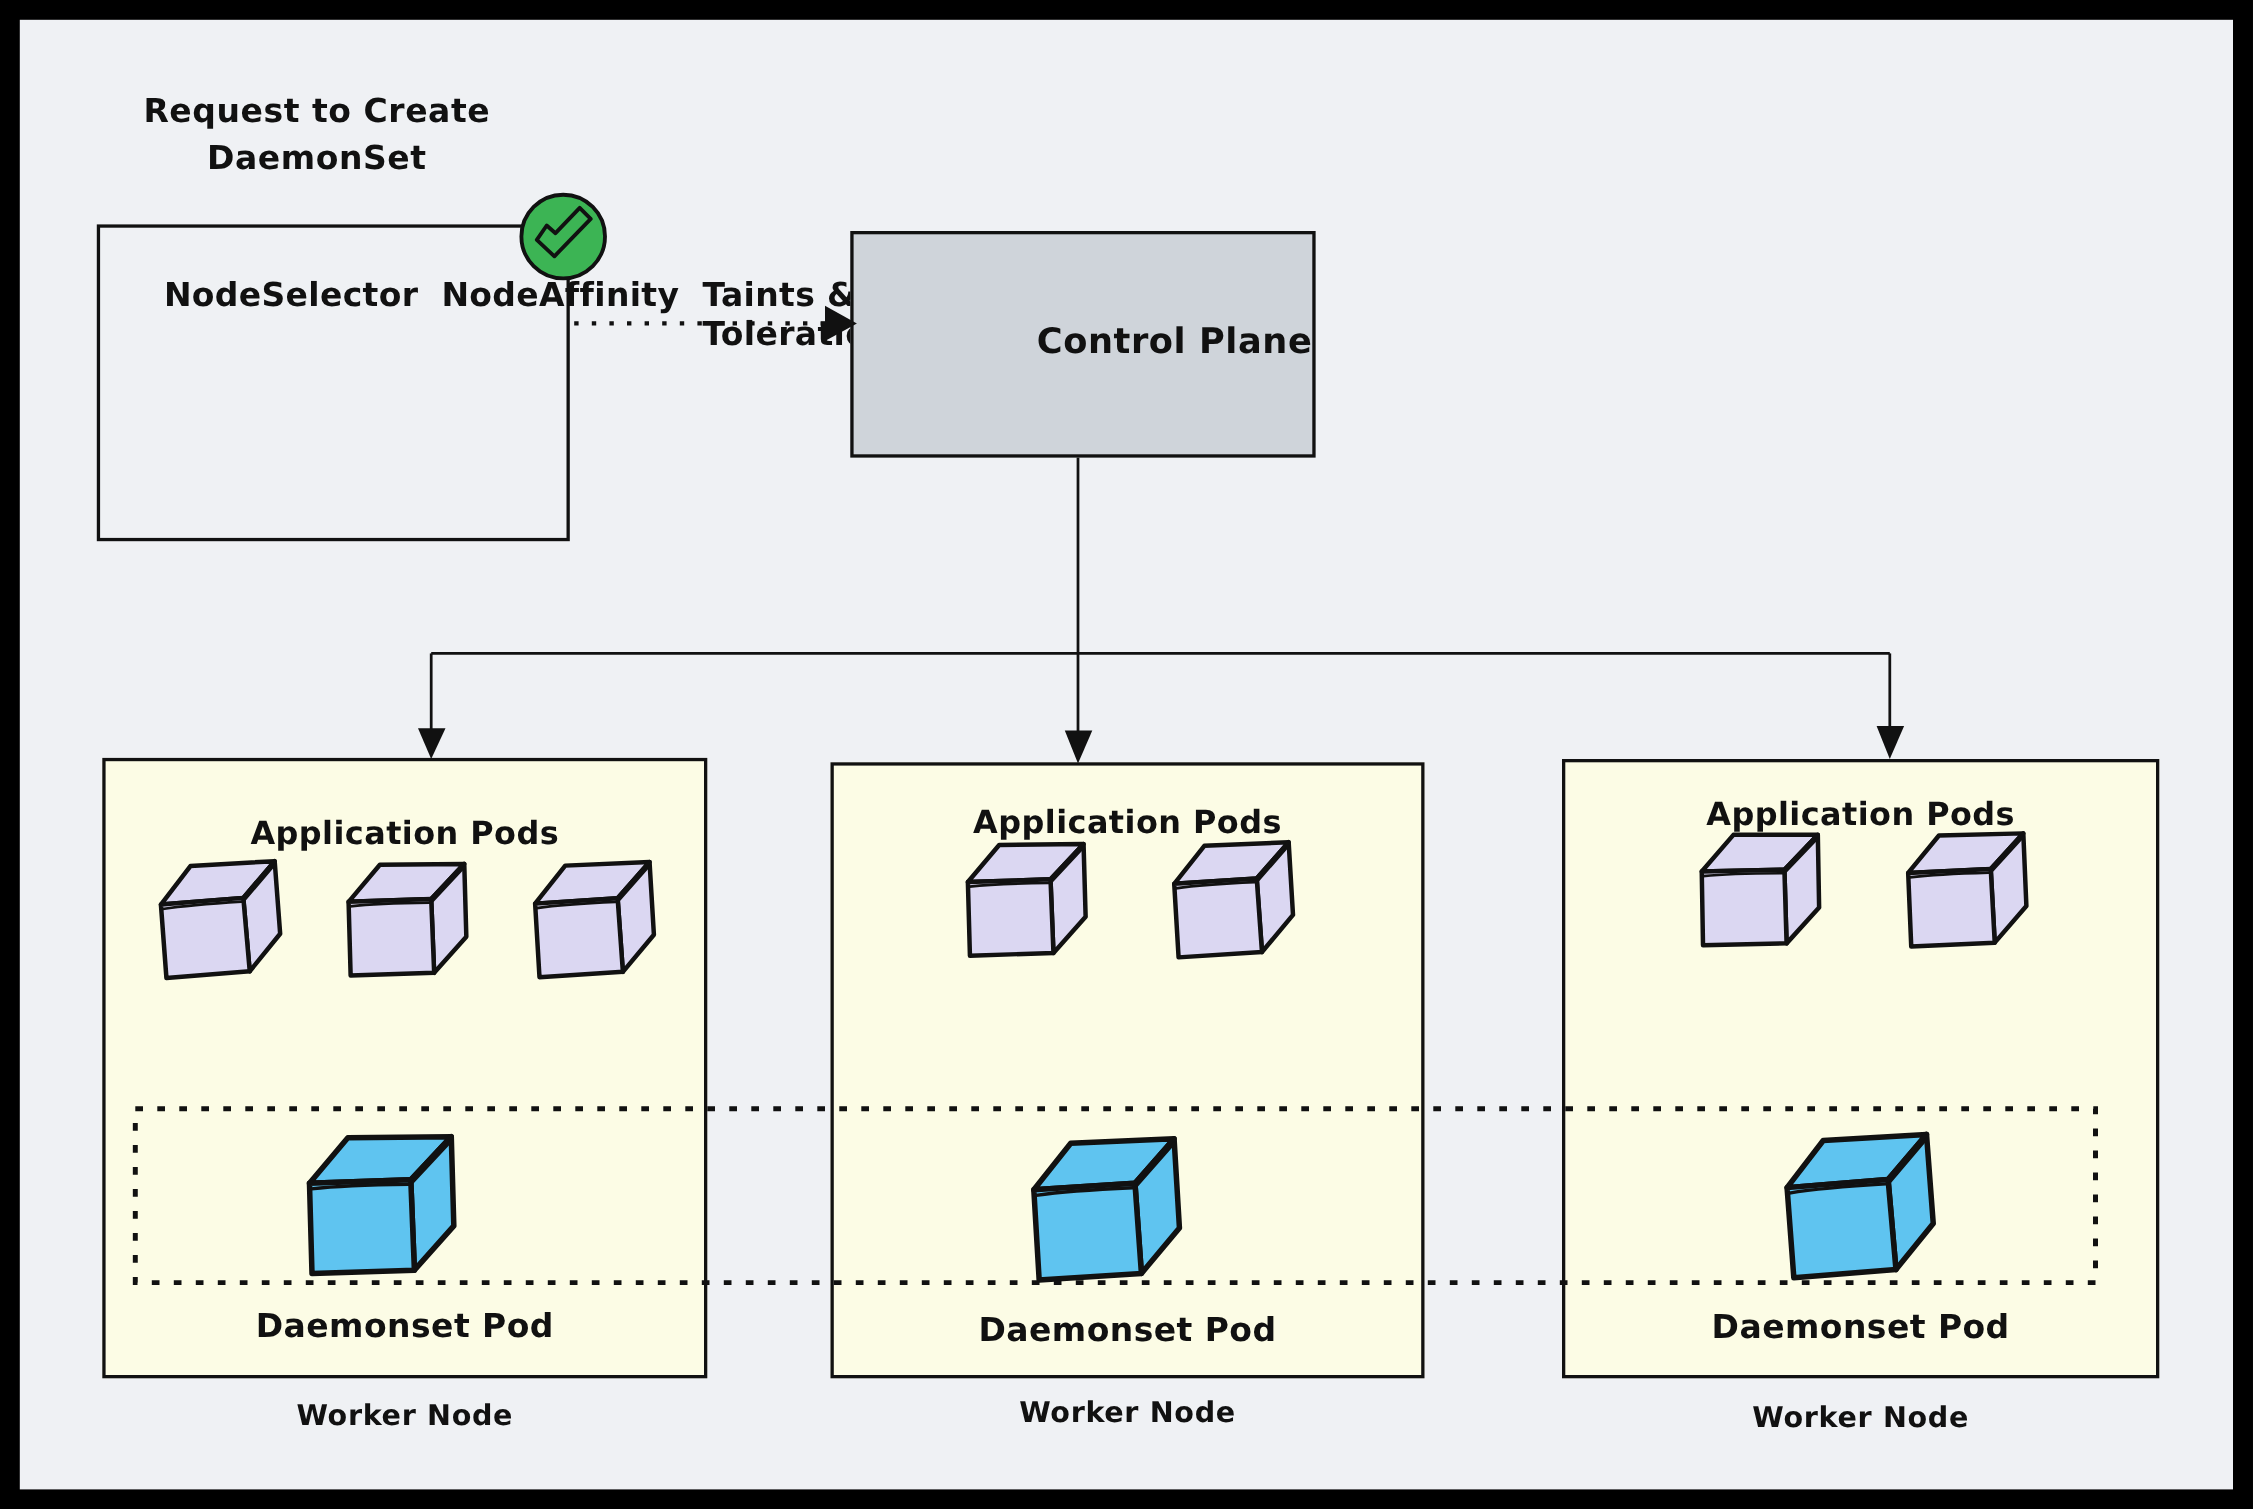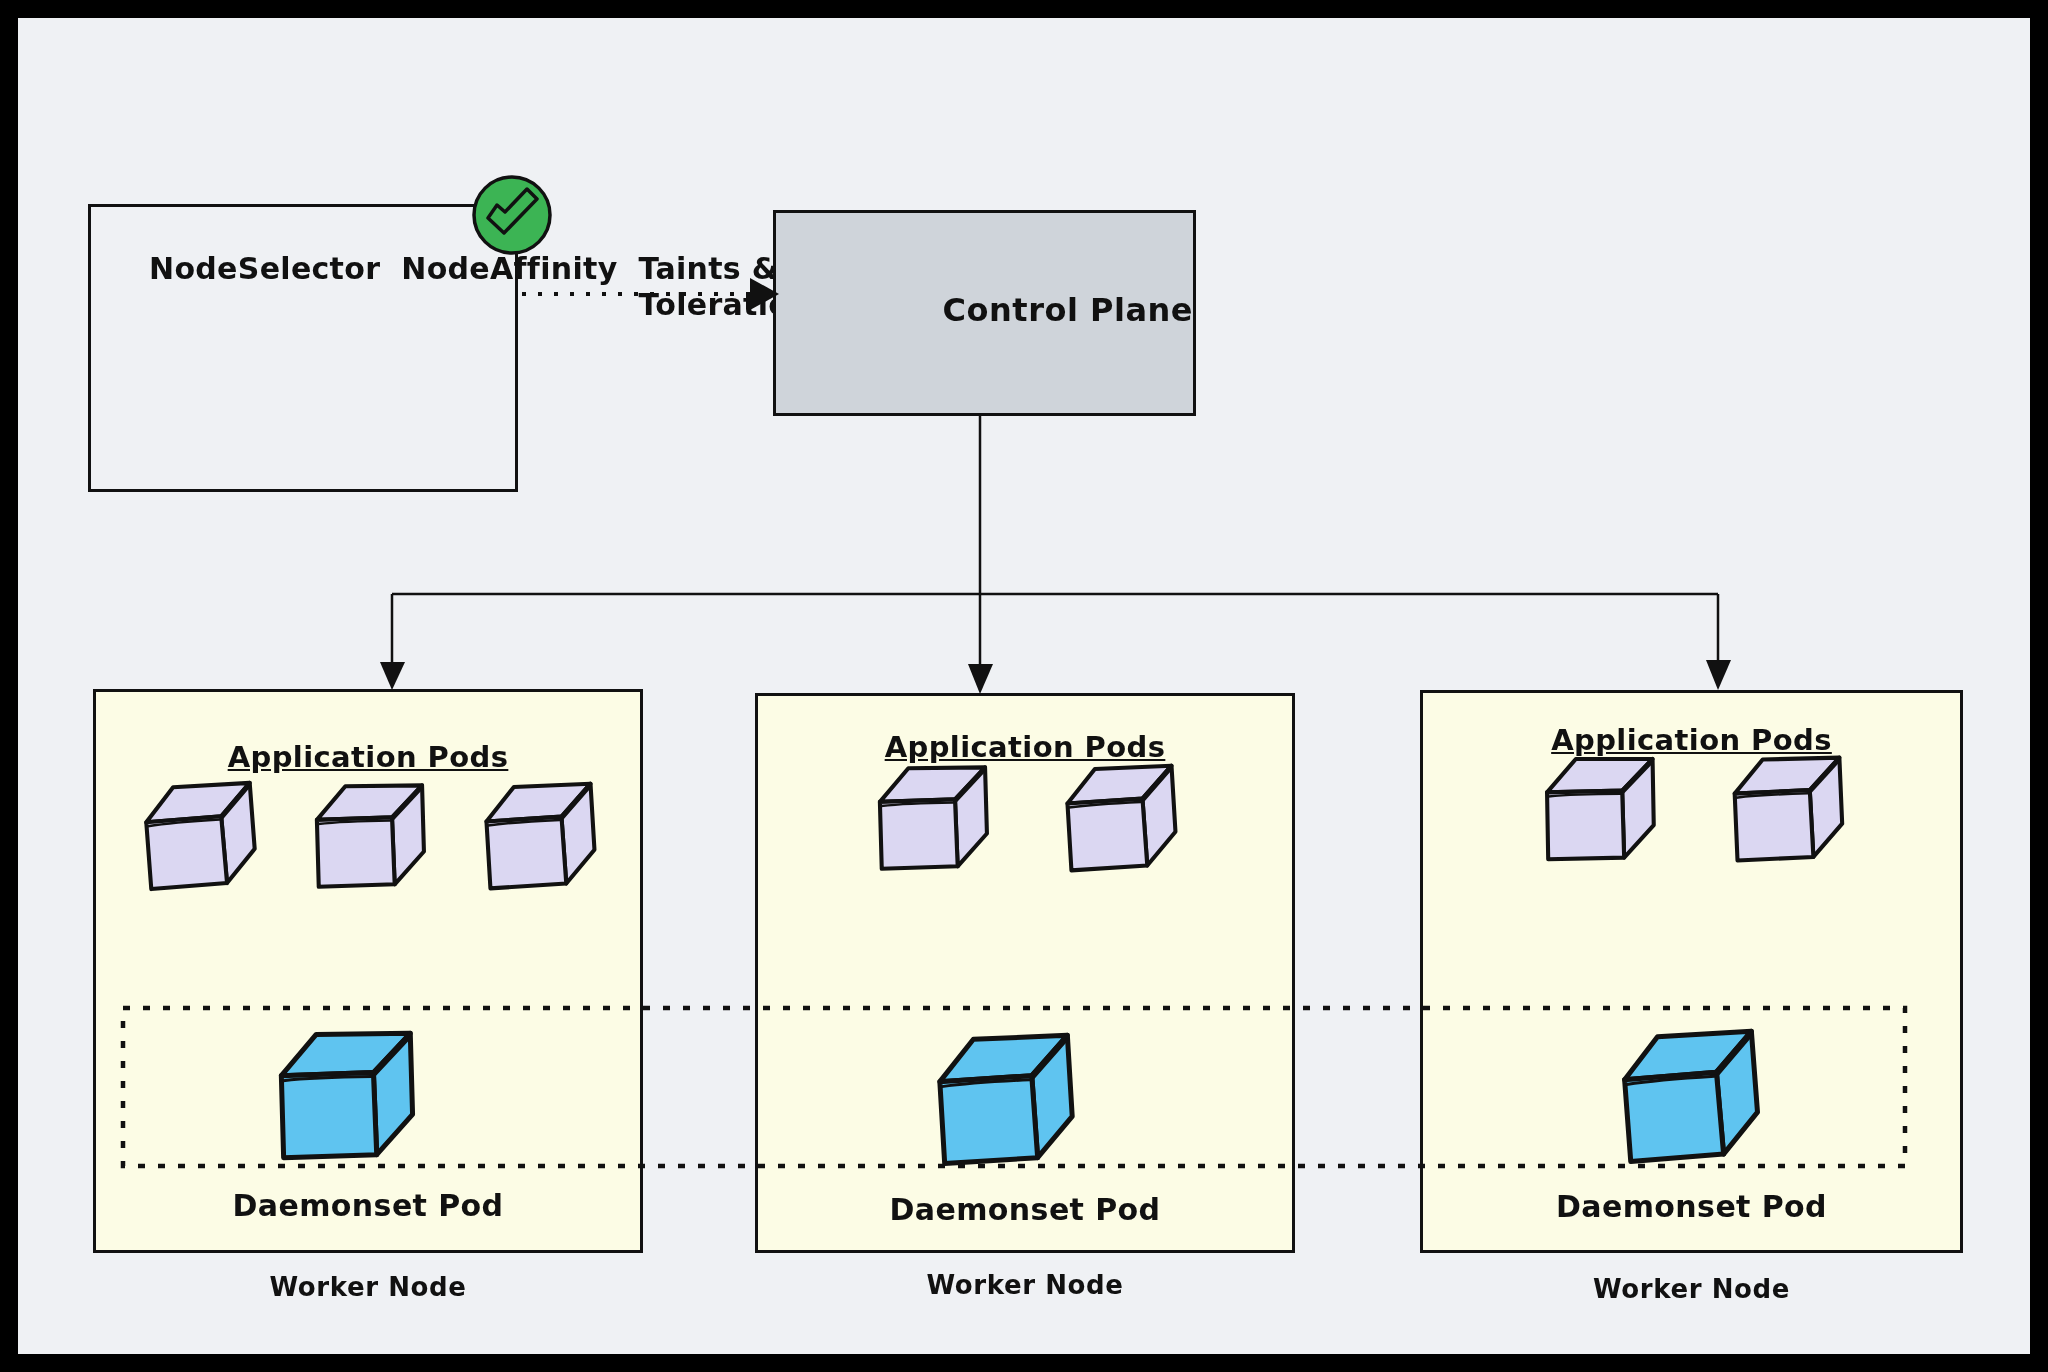--- a/index.html
+++ b/index.html
@@ -56,21 +56,21 @@
     background:var(--c-node_fill,#FCFCE5);
     border:3px solid var(--c-ink,#111);
     box-sizing:border-box;
   }
   .worker-node.n1{left:93px; top:689px;width:550px;height:564px;}
   .worker-node.n2{left:755px;top:693px;width:540px;height:560px;}
   .worker-node.n3{left:1420px;top:690px;width:543px;height:563px;}
 
   .app-pods-label{
     position:absolute;left:0;right:0;text-align:center;
-    font-size:29px;font-weight:600;letter-spacing:.4px;text-decoration:underline;
+    font-size:29px;font-weight:600;letter-spacing:.4px;
   }
   .n1 .app-pods-label{top:48px;}
   .n2 .app-pods-label{top:34px;}
   .n3 .app-pods-label{top:30px;}
 
   .cube-row{
     position:absolute;left:0;right:0;
     display:flex;justify-content:center;align-items:flex-start;
   }
   .n1 .cube-row{top:84px;gap:46px;}
@@ -113,20 +113,24 @@
   <div id="canvas-bg"></div>
 
   <div id="request-box" class="abs">
     <ul id="request-items">
       <li>NodeSelector</li>
       <li>NodeAffinity</li>
       <li>Taints &amp; Tolerations</li>
     </ul>
   </div>
 
+  <div id="request-title" class="abs">
+    <div>Request to Create</div>
+    <div>DaemonSet</div>
+  </div>
 
   <svg id="check-circle" class="abs" viewBox="0 0 88 88">
     <circle cx="44" cy="45" r="38" fill="#3CB454" stroke="#111" stroke-width="3.5"></circle>
     <path d="M20,48 L36,63 L69,29 L59,19 L37,42 L29,35 Z" fill="#3CB454" stroke="#111" stroke-width="3.5" stroke-linejoin="round"></path>
   </svg>
 
   <div id="control-plane" class="abs">
     <div class="cp-label">Control Plane</div>
   </div>
 

